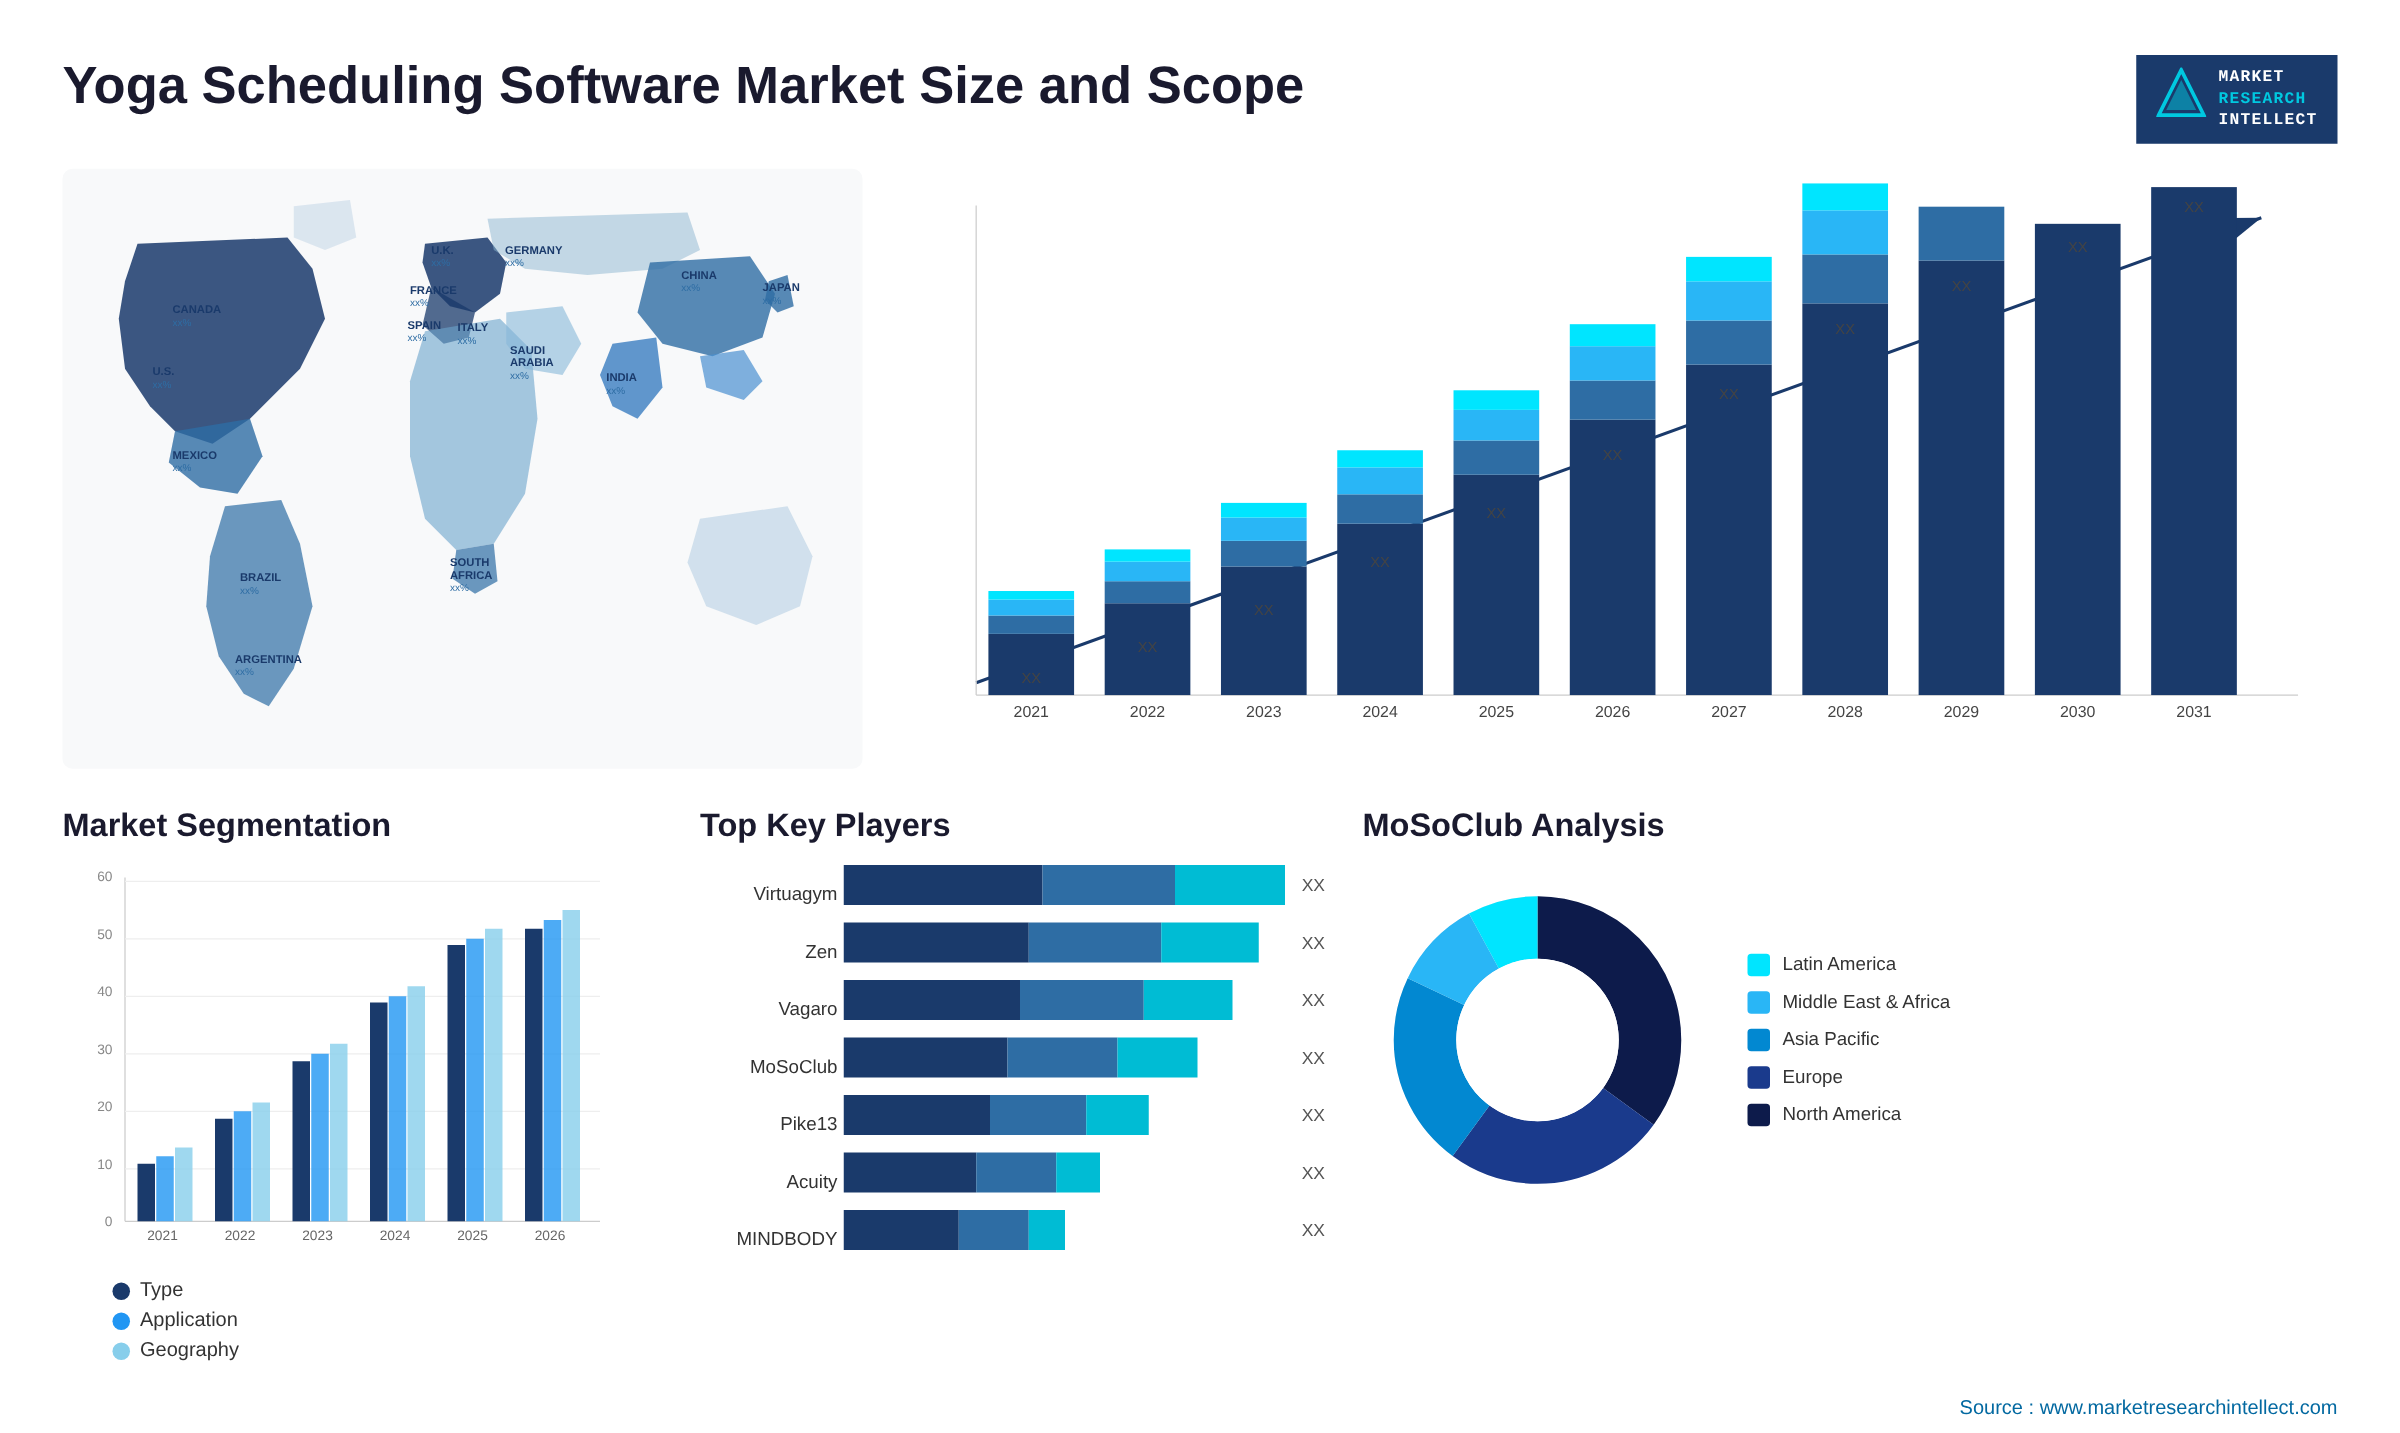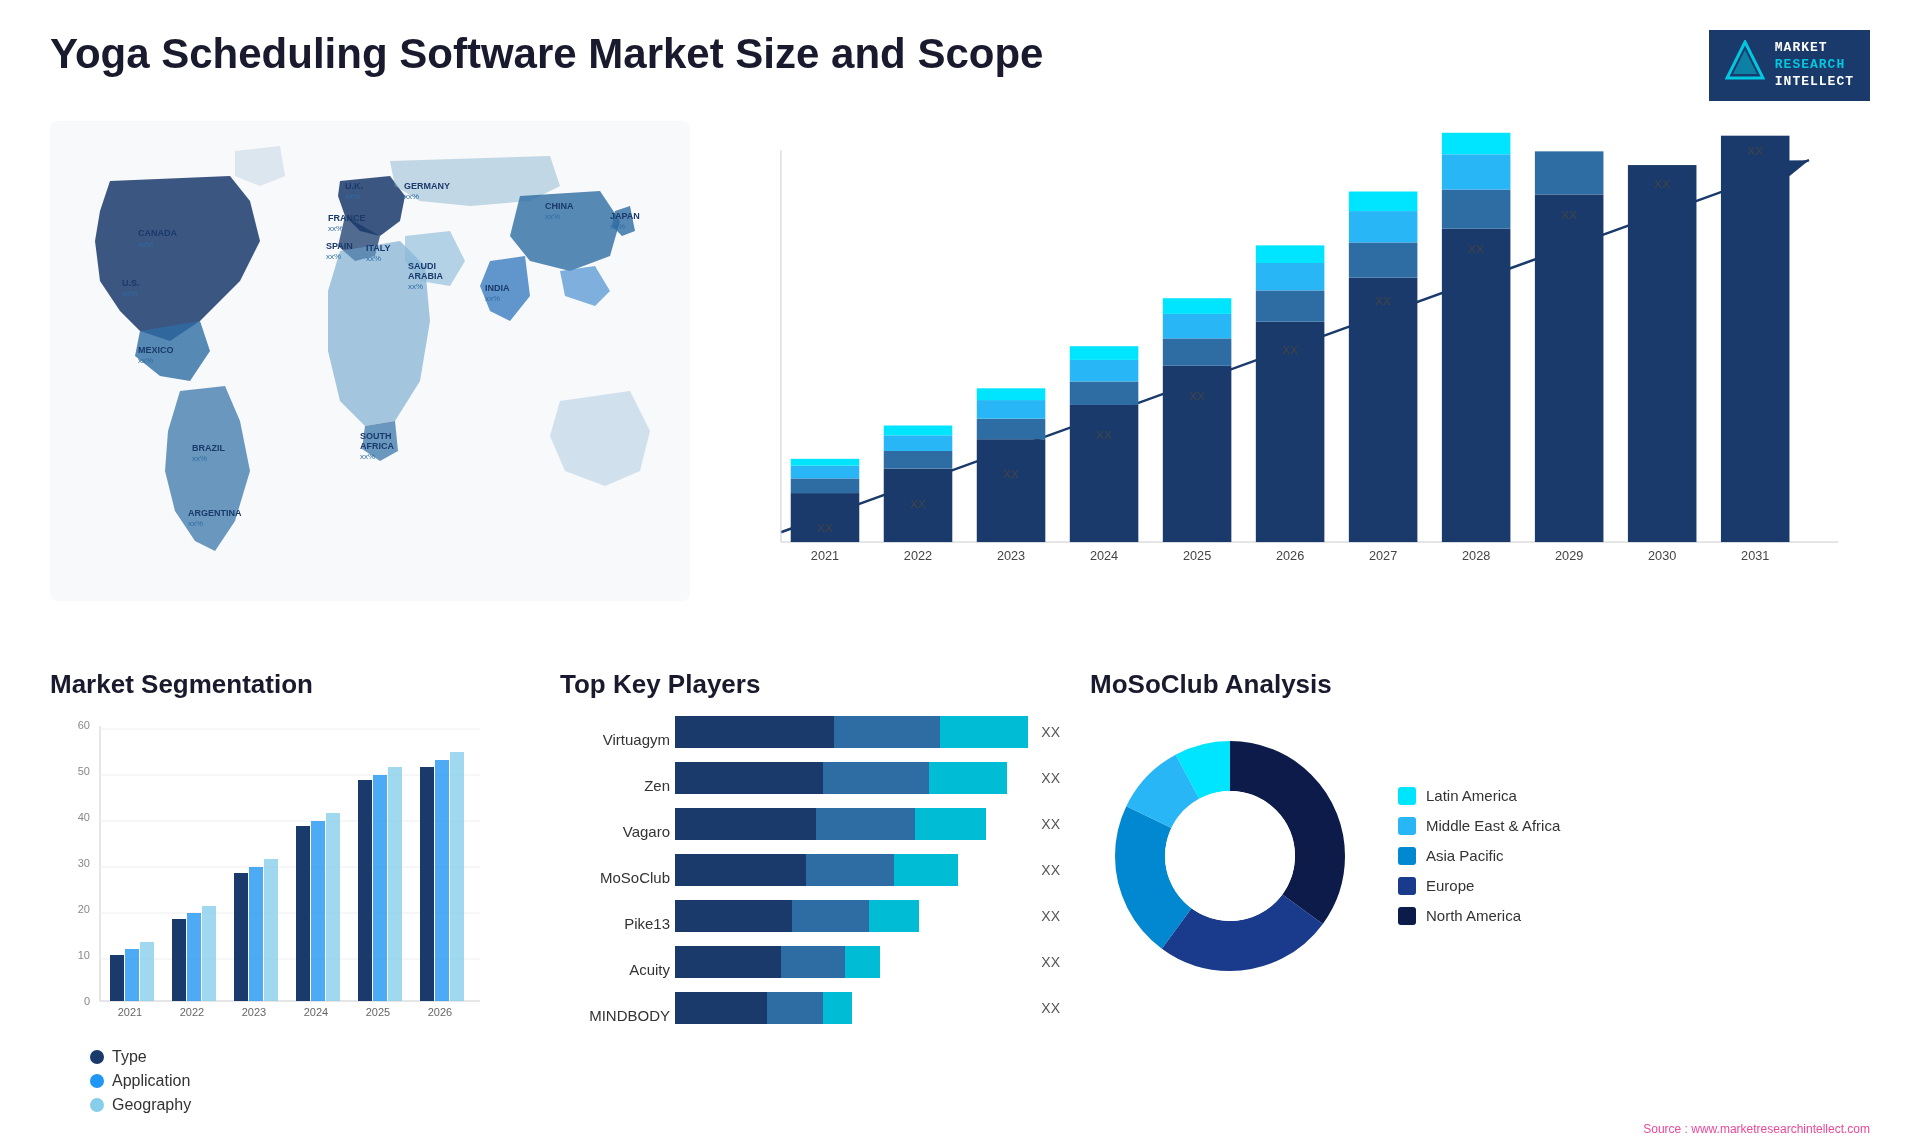--- a/index.html
+++ b/index.html
@@ -8,21 +8,21 @@
       height: 1146px;
       background: #fff;
       font-family: Arial, sans-serif;
       overflow: hidden;
       position: relative;
     }
 
     .page-container {
       width: 1920px;
       height: 1146px;
-      padding: 30px 50px;
+      padding: 44px 50px;
       position: relative;
     }
 
     
     .header {
       display: flex;
       justify-content: space-between;
       align-items: flex-start;
       margin-bottom: 20px;
     }
@@ -98,21 +98,20 @@
     
     .segmentation-section {
       width: 480px;
       flex-shrink: 0;
     }
     .section-title {
       font-size: 26px;
       font-weight: 700;
       color: #1a1a2e;
       margin-bottom: 16px;
-      margin-top: 38px;
     }
 
     
     .seg-chart {
       width: 100%;
       height: 320px;
       position: relative;
     }
 
     .legend-area {
@@ -213,22 +212,22 @@
       width: 18px;
       height: 18px;
       border-radius: 3px;
       flex-shrink: 0;
     }
 
     .source-text {
       position: absolute;
       bottom: 10px;
       right: 50px;
-      font-size: 12px;
-      color: #ec4899;
+      font-size: 16px;
+      color: #0369a1;
     }
 
     .map-label {
       font-size: 9px;
       fill: #1a3a6b;
       font-weight: 700;
     }
     .map-label-sub {
       font-size: 8px;
       fill: #2e6da4;

